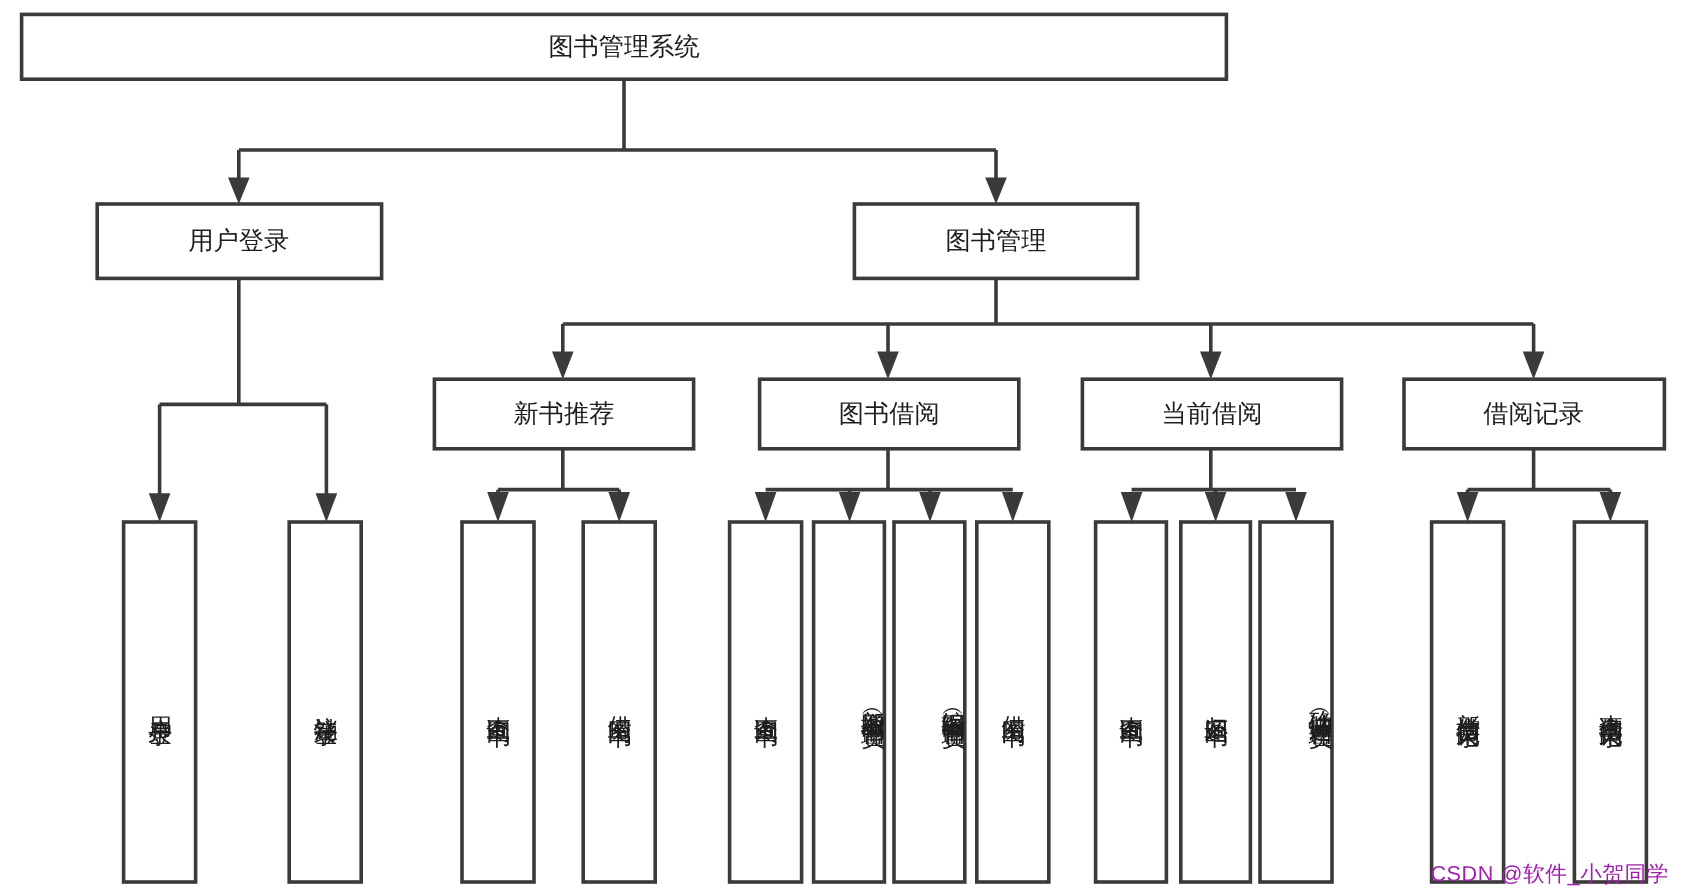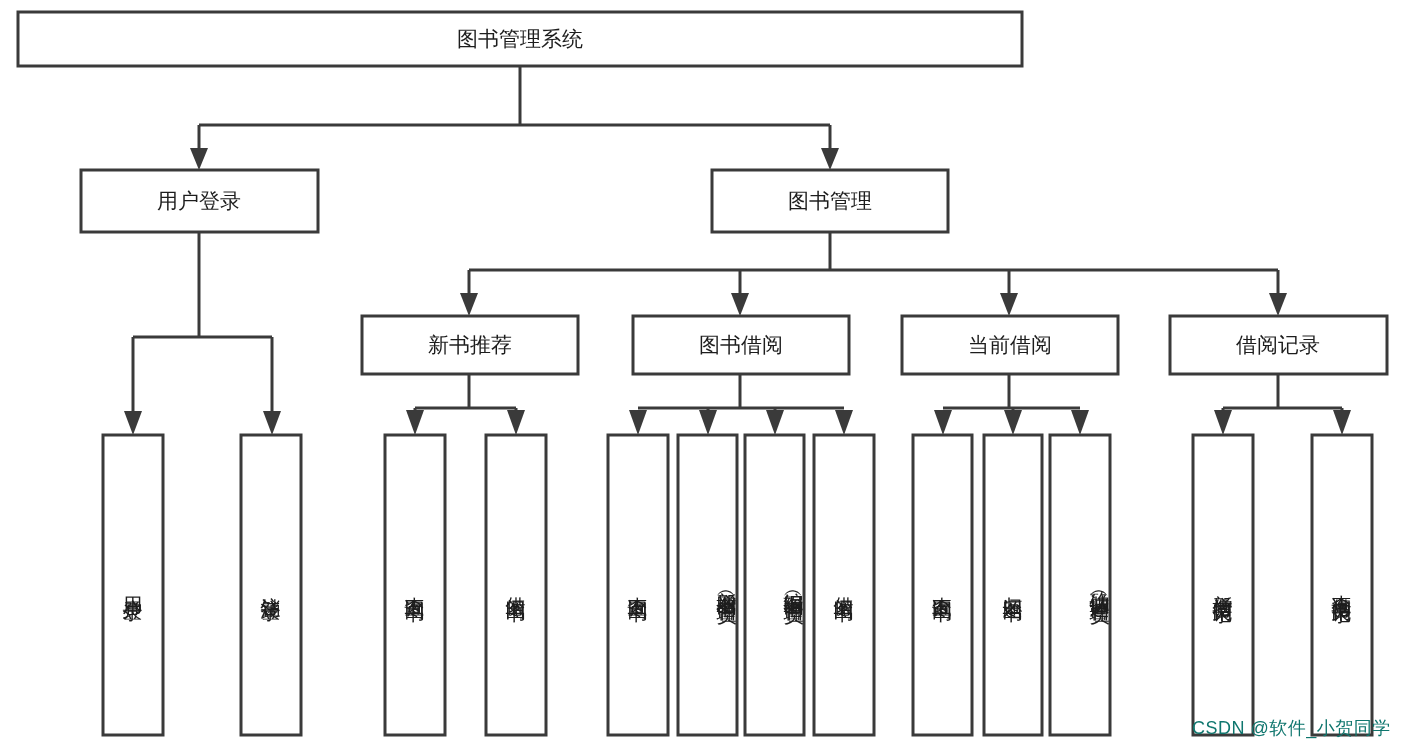--- a/index.html
+++ b/index.html
@@ -61,21 +61,21 @@
     display: flex;
     align-items: center;
     justify-content: center;
     text-align: center;
     pointer-events: none;
   }
   .watermark {
     position: absolute;
     font-family: "Liberation Sans", "DejaVu Sans", sans-serif;
     font-size: 18px;
-    color: #0f766e;
+    color: #a21caf;
     white-space: nowrap;
     letter-spacing: 0.5px;
   }
 </style>
 </head>
 <body>
 
 <div id="diagram-root">
 
   <svg class="diagram-canvas" viewBox="0 0 1405 747">

